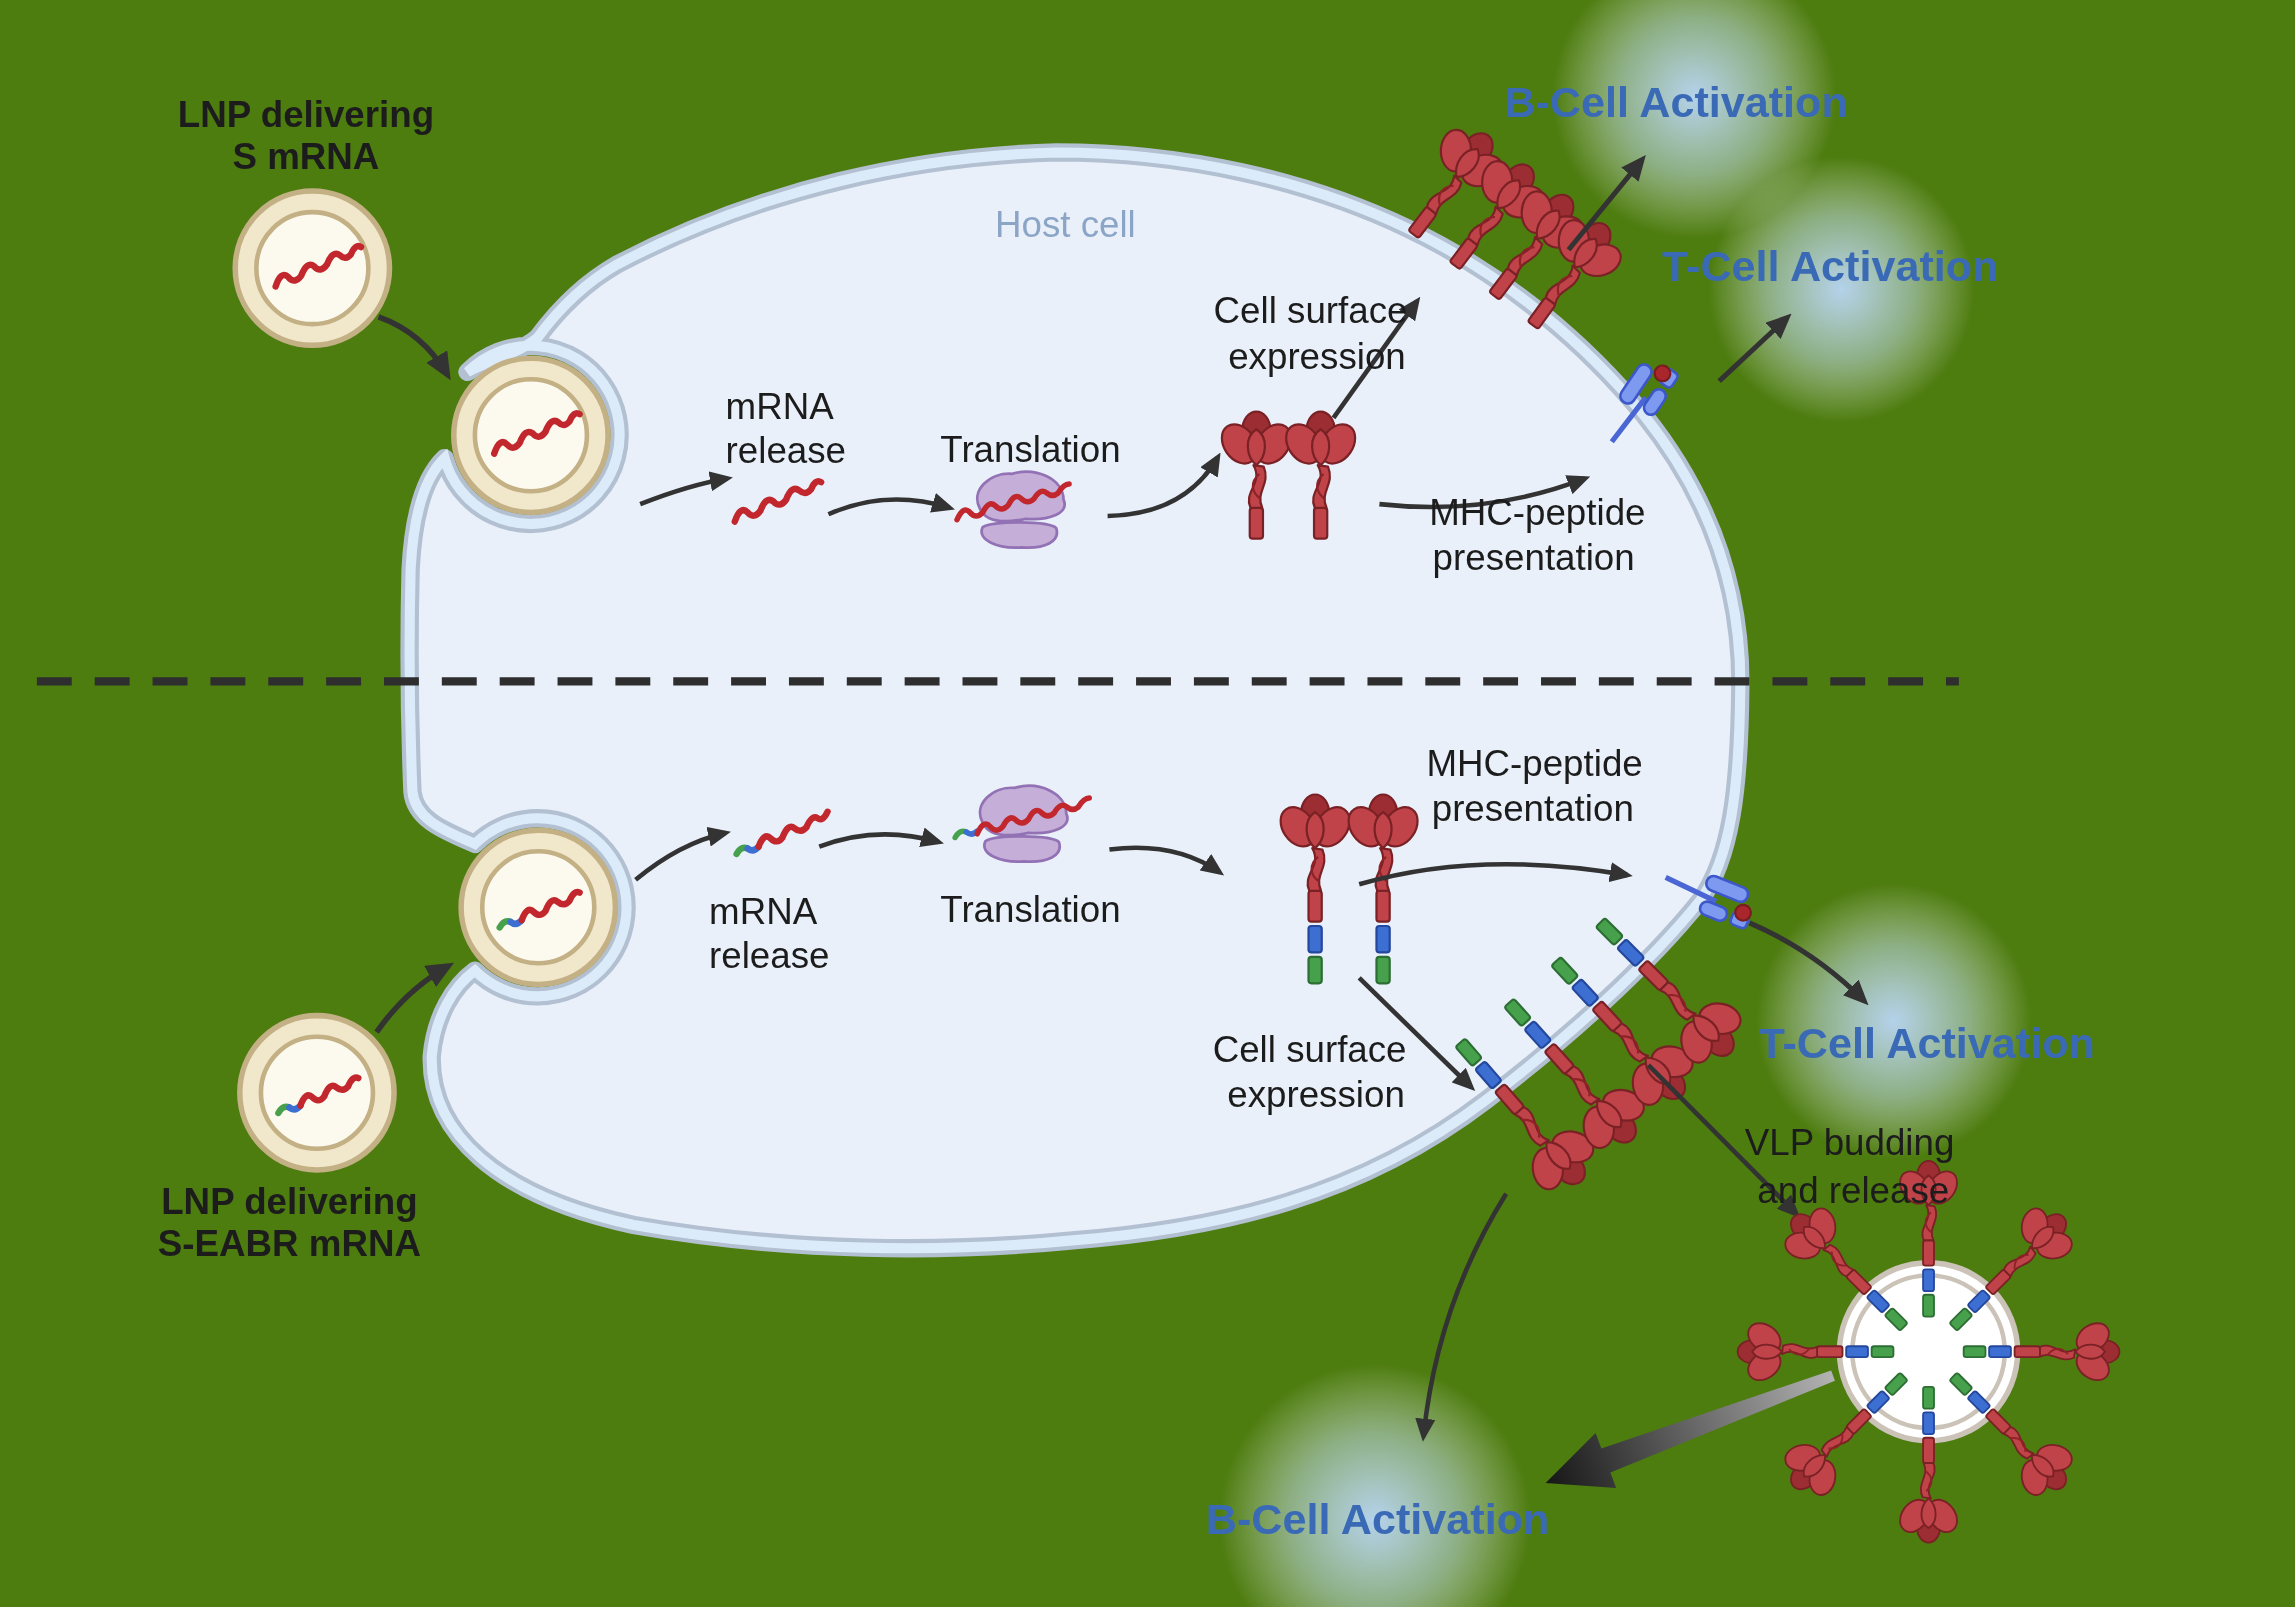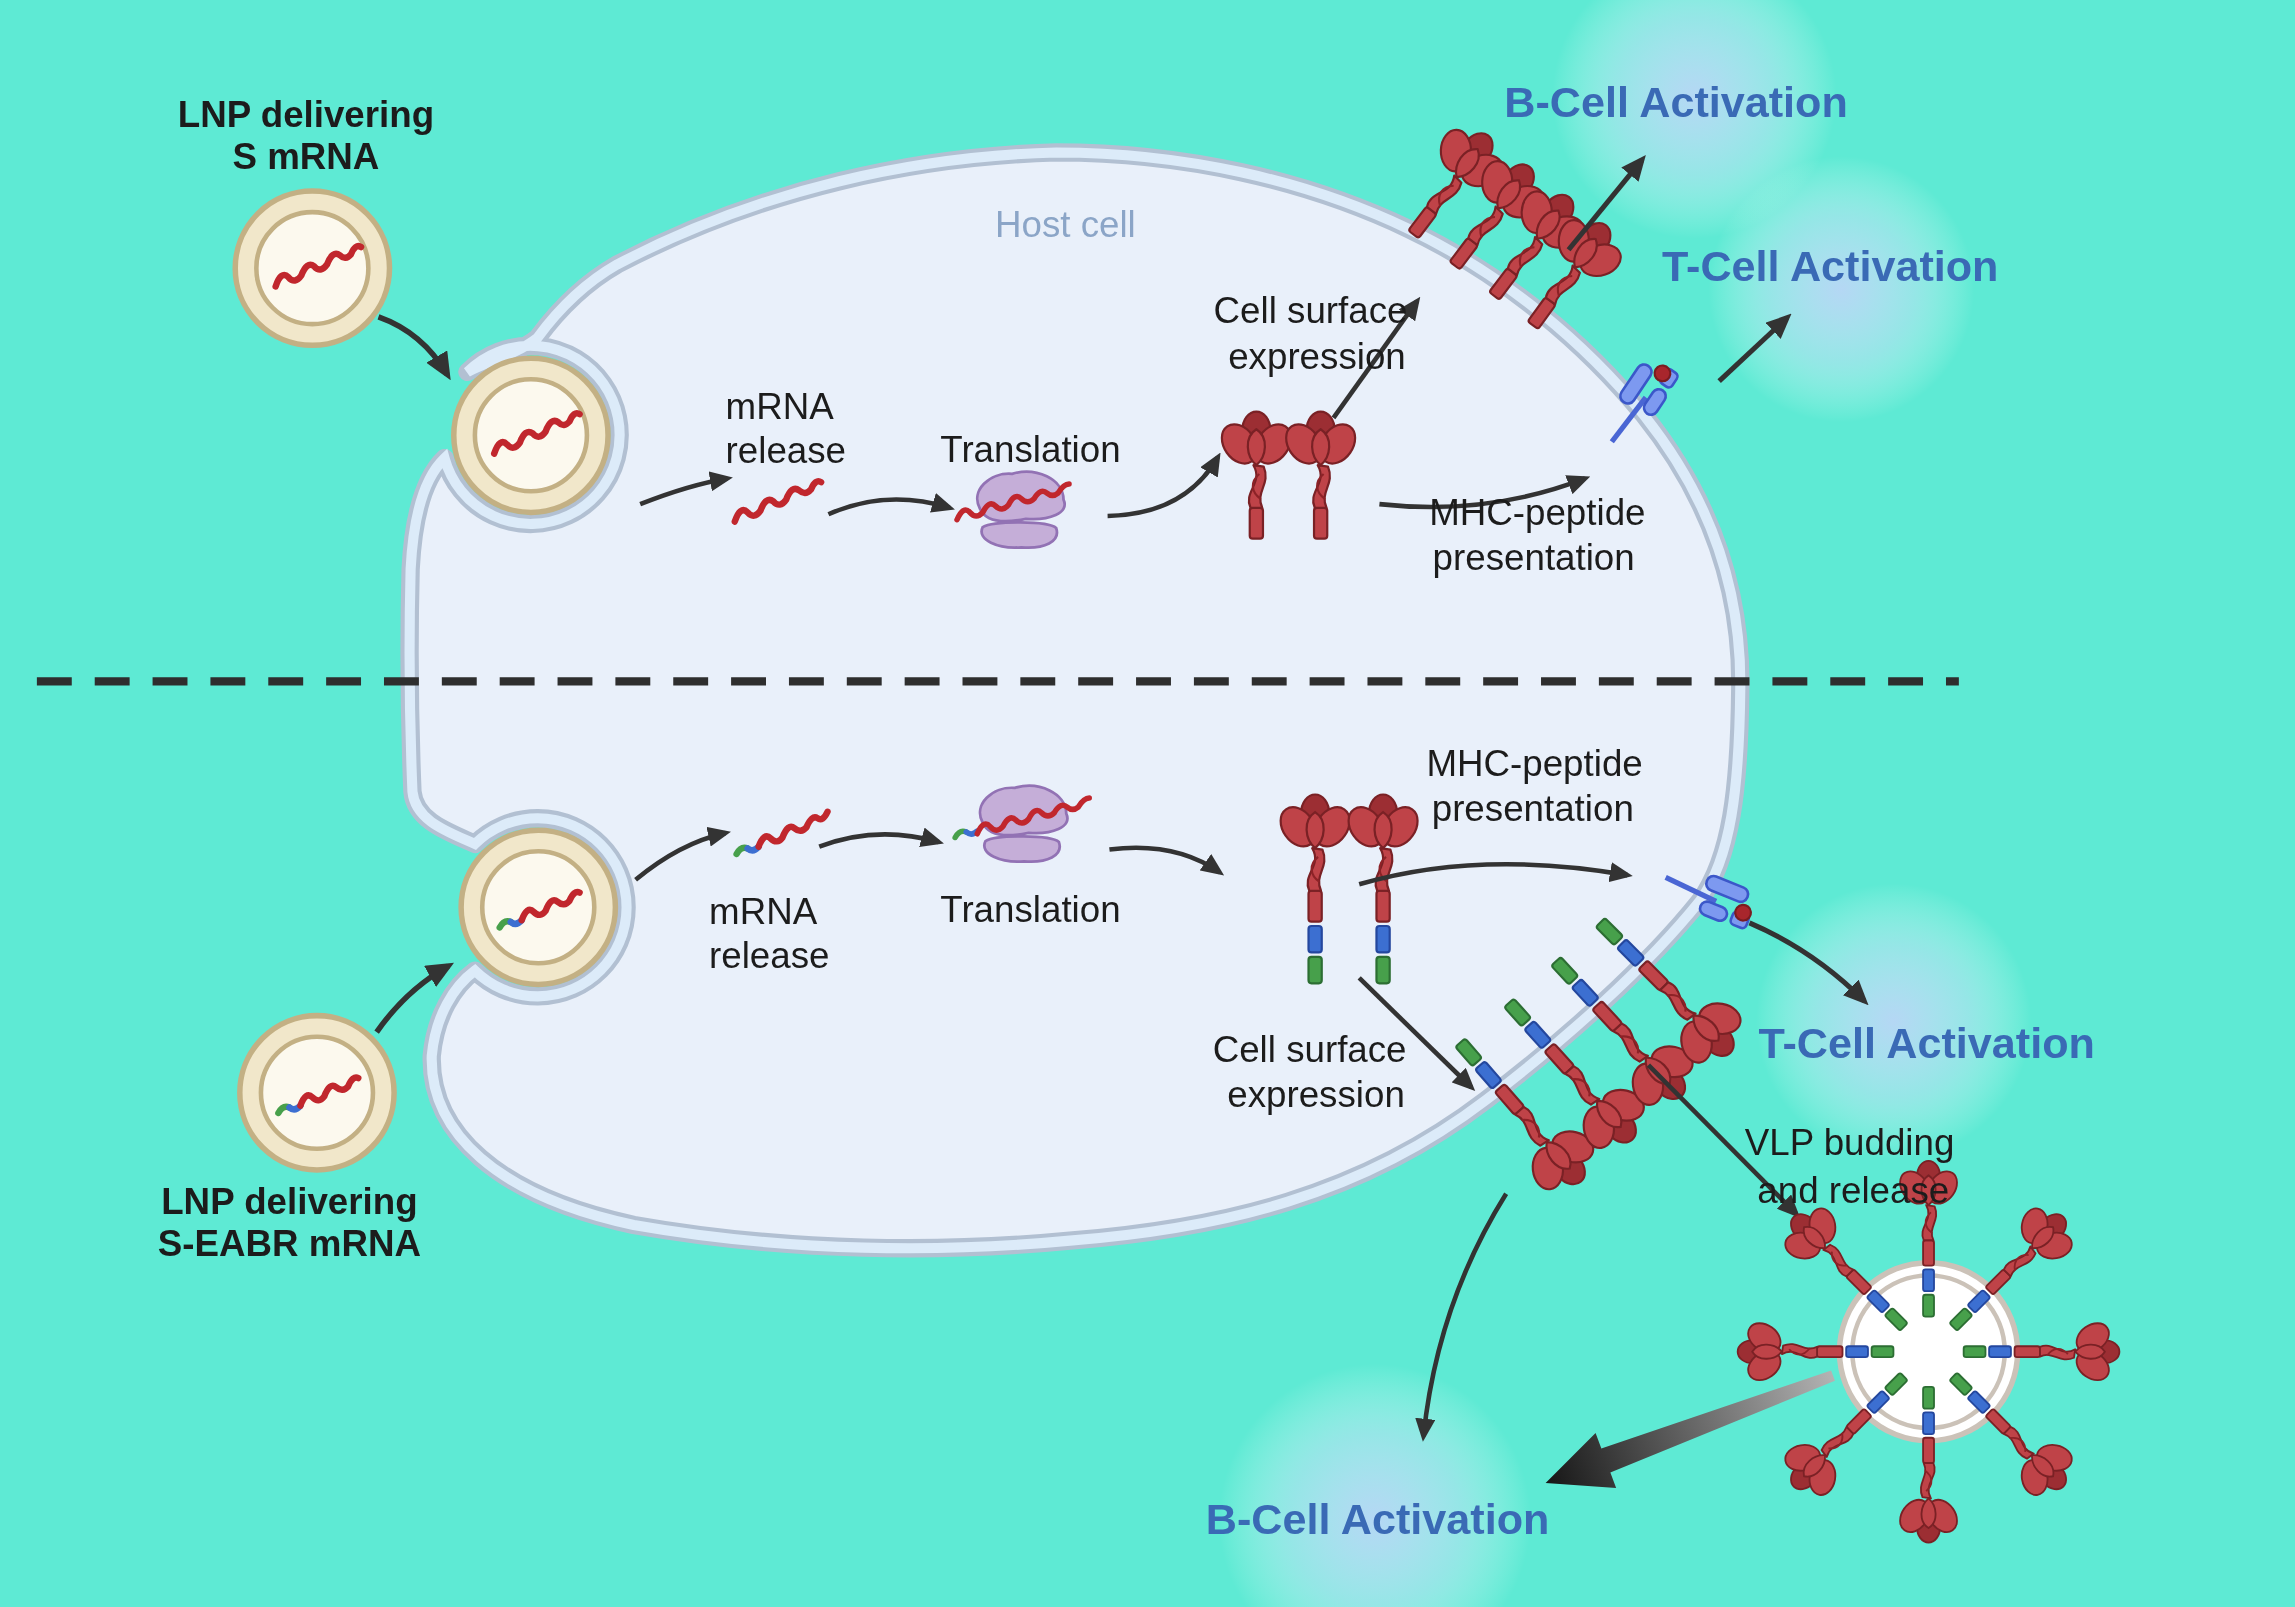--- a/index.html
+++ b/index.html
@@ -1,16 +1,16 @@
 <!DOCTYPE html>
 <html style="--c-label: #1c1c1c; --c-activation: #3a6ab5; --c-hostcell: #8ba5c7; --c-cell-fill: #e9f0fa; --c-membrane: #b2c0d2; --c-membrane-gap: #dcebf9; --c-spike-red: #bf4348; --c-spike-dark: #7a2125; --c-eabr-blue: #3c6fd1; --c-eabr-green: #47a04b; --c-lnp-ring: #f1e7ca; --c-lnp-edge: #c3b084; --c-lnp-core: #fcf9ee; --c-mrna-red: #c1272d; --c-ribosome: #c5aed8; --c-ribosome-edge: #9272b4; --c-mhc-blue: #7d99f0; --c-mhc-edge: #3b57c9; --c-peptide-red: #a8262c; --c-glow: #b9d6f6; --c-arrow: #333333; --c-vlp-ring: #cbc2b8;font-size:14.7px"><head>
 <meta charset="utf-8">
 <style>
   html,body{margin:0;padding:0;background:#ffffff;}
-  .stage{position:relative;width:2296px;height:1607px;background:#5eead4;overflow:hidden;
+  .stage{position:relative;width:2296px;height:1607px;background:#4d7c0f;overflow:hidden;
          font-family:"Liberation Sans", sans-serif;}
   svg{display:block}
   text{font-family:"Liberation Sans", sans-serif;}
   .lbl      {font-size:40px; fill:var(--c-label,#1c1c1c);}
   .lbl-bold {font-size:40px; font-weight:700; fill:var(--c-label,#1c1c1c);}
   .lbl-act  {font-size:47px; font-weight:700; fill:var(--c-activation,#3a6ab5);}
   .lbl-host {font-size:40px; fill:var(--c-hostcell,#8ba5c7);}
   .mid{text-anchor:middle}
 </style>
 </head>

